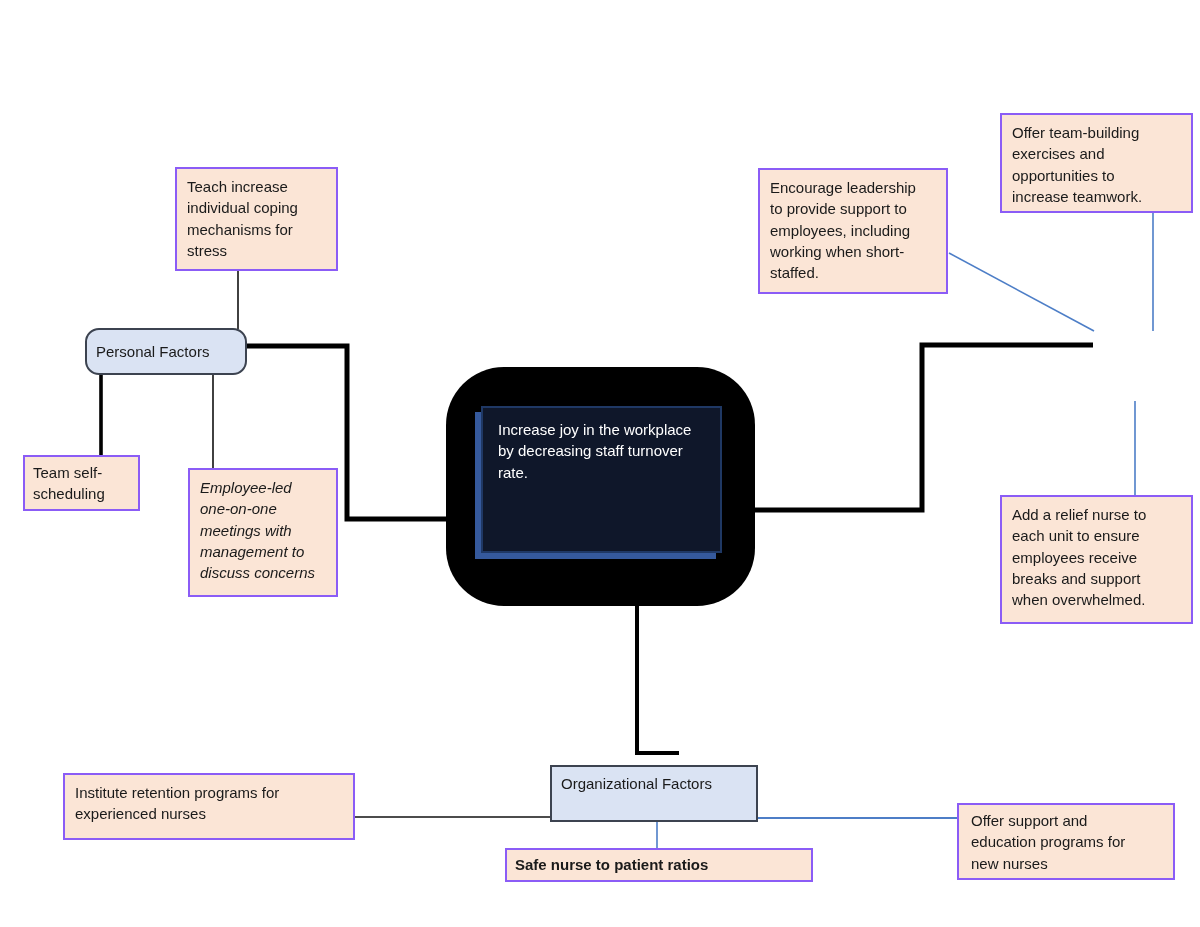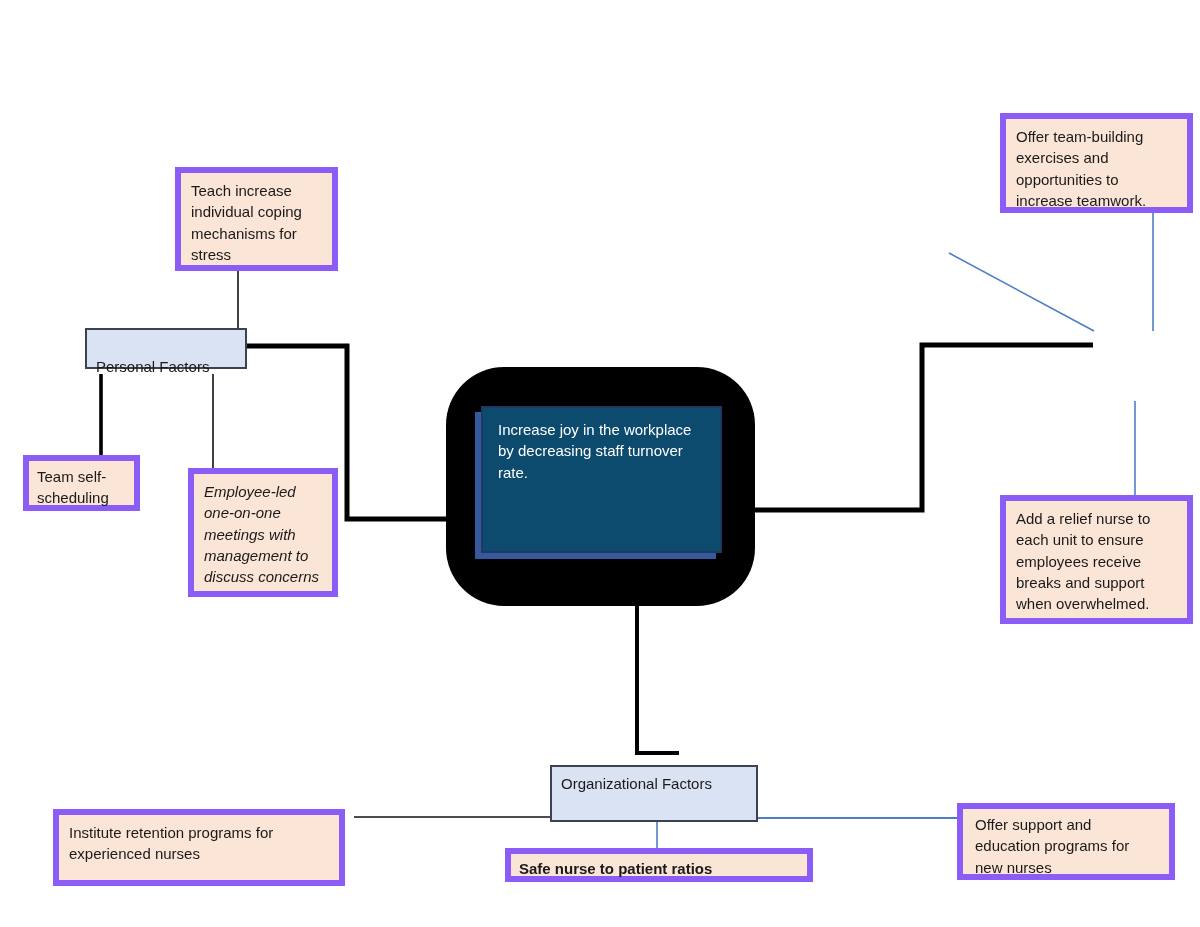--- a/index.html
+++ b/index.html
@@ -21,42 +21,42 @@
     position: absolute;
     box-sizing: border-box;
     z-index: 1;
     color: #1a1a1a;
     font-size: 15px;
     line-height: 1.42;
   }
   .node .t { display: block; }
   .idea {
     background: #fbe5d6;
-    border: 6px solid #8b5cf6;
+    border: 2px solid #8b5cf6;
     padding: 7px 10px;
   }
   .category {
     background: #dae3f3;
     border: 2px solid #3c4350;
     padding: 6px 9px;
   }
   .center-frame {
     position: absolute;
     left: 446px; top: 367px;
     width: 309px; height: 239px;
     background: #000000;
     border-radius: 58px;
     z-index: 1;
   }
   .center-goal {
     position: absolute;
     left: 481px; top: 406px;
     width: 241px; height: 147px;
     box-sizing: border-box;
-    background: #0c4a6e;
+    background: #0f172a;
     border: 2px solid #1f3864;
     box-shadow: -6px 6px 0 0 #35599c;
     color: #ffffff;
     font-size: 15px;
     line-height: 1.42;
     padding: 11px 15px;
     z-index: 2;
   }
 </style>
 </head>
@@ -76,52 +76,55 @@
     <line x1="1135" y1="401" x2="1135" y2="496" stroke="#4d7ec7" stroke-width="1.6"></line>
     <line x1="354" y1="817" x2="551" y2="817" stroke="#111111" stroke-width="1.6"></line>
     <line x1="657" y1="821" x2="657" y2="849" stroke="#4d7ec7" stroke-width="1.6"></line>
     <line x1="757" y1="818" x2="958" y2="818" stroke="#4d7ec7" stroke-width="1.8"></line>
   </svg>
 
   <div class="node idea" style="left:175px; top:167px; width:163px; height:104px;">
     <span class="t" style="max-width:128px;">Teach increase individual coping mechanisms for stress</span>
   </div>
 
-  <div class="node category" style="left:85px; top:328px; width:162px; height:41px; padding-top:26px;">
+  <div class="node category" style="left:85px; top:328px; width:162px; height:47px; padding-top:11px;border-radius:14px;">
     <span class="t">Personal Factors</span>
   </div>
 
   <div class="node idea" style="left:23px; top:455px; width:117px; height:56px; padding:5px 8px;">
     <span class="t" style="max-width:95px;">Team self-scheduling</span>
   </div>
 
   <div class="node idea" style="left:188px; top:468px; width:150px; height:129px;font-style:italic;">
     <span class="t" style="max-width:125px;">Employee-led one-on-one meetings with management to discuss concerns</span>
   </div>
 
   <div class="center-frame"></div>
   <div class="center-goal">
     <span class="t" style="max-width:190px;">Increase joy in the workplace by decreasing staff turnover rate.</span>
   </div>
 
+  <div class="node idea" style="left:758px; top:168px; width:190px; height:126px;">
+    <span class="t" style="max-width:158px;">Encourage leadership to provide support to employees, including working when short-staffed.</span>
+  </div>
 
   <div class="node idea" style="left:1000px; top:113px; width:193px; height:100px;">
     <span class="t" style="max-width:155px;">Offer team-building exercises and opportunities to increase teamwork.</span>
   </div>
 
 
   <div class="node category" style="left:550px; top:765px; width:208px; height:57px;">
     <span class="t">Organizational Factors</span>
   </div>
 
   <div class="node idea" style="left:1000px; top:495px; width:193px; height:129px;">
     <span class="t" style="max-width:152px;">Add a relief nurse to each unit to ensure employees receive breaks and support when overwhelmed.</span>
   </div>
 
-  <div class="node idea" style="left:53px; top:773px; width:292px; height:77px;margin-top:36px;">
+  <div class="node idea" style="left:63px; top:773px; width:292px; height:67px;">
     <span class="t" style="max-width:250px;">Institute retention programs for experienced nurses</span>
   </div>
 
   <div class="node idea" style="left:505px; top:848px; width:308px; height:34px; padding:4px 8px;font-weight:bold;">
     <span class="t">Safe nurse to patient ratios</span>
   </div>
 
   <div class="node idea" style="left:957px; top:803px; width:218px; height:77px; padding:5px 12px;">
     <span class="t" style="max-width:175px;">Offer support and education programs for new nurses</span>
   </div>

